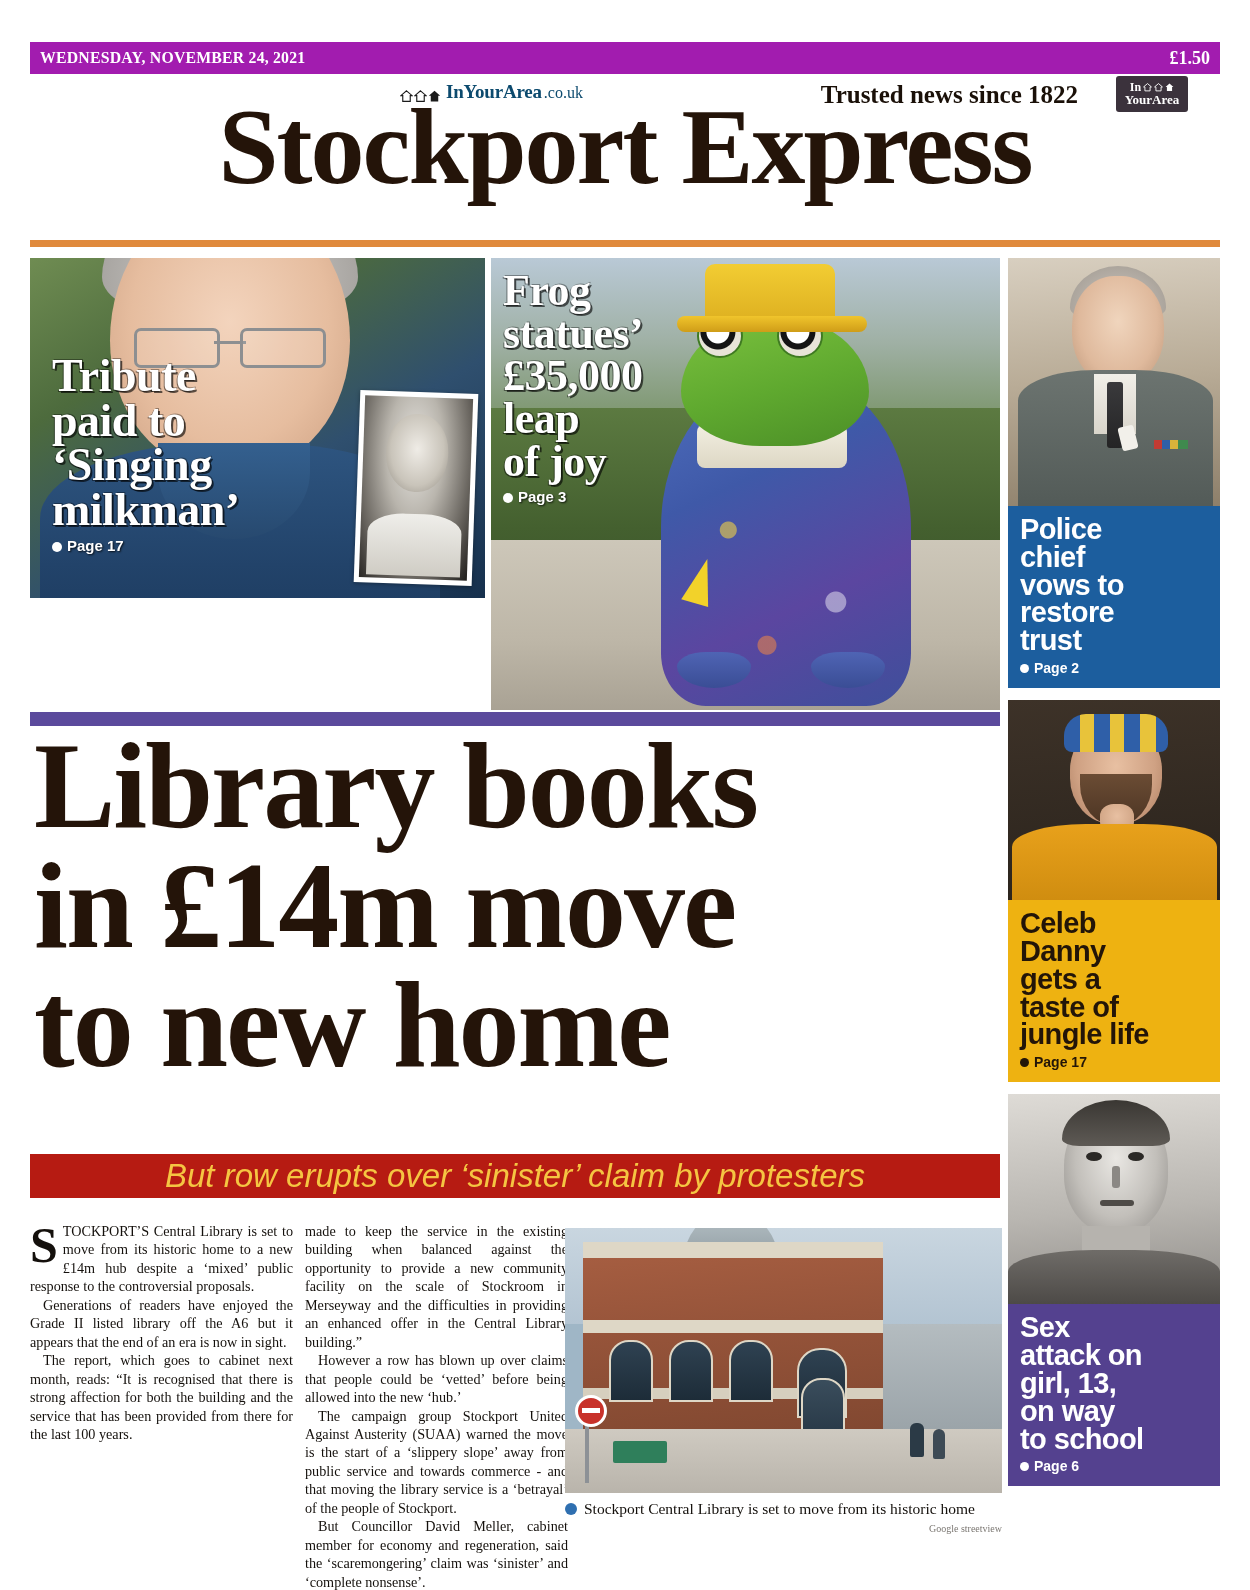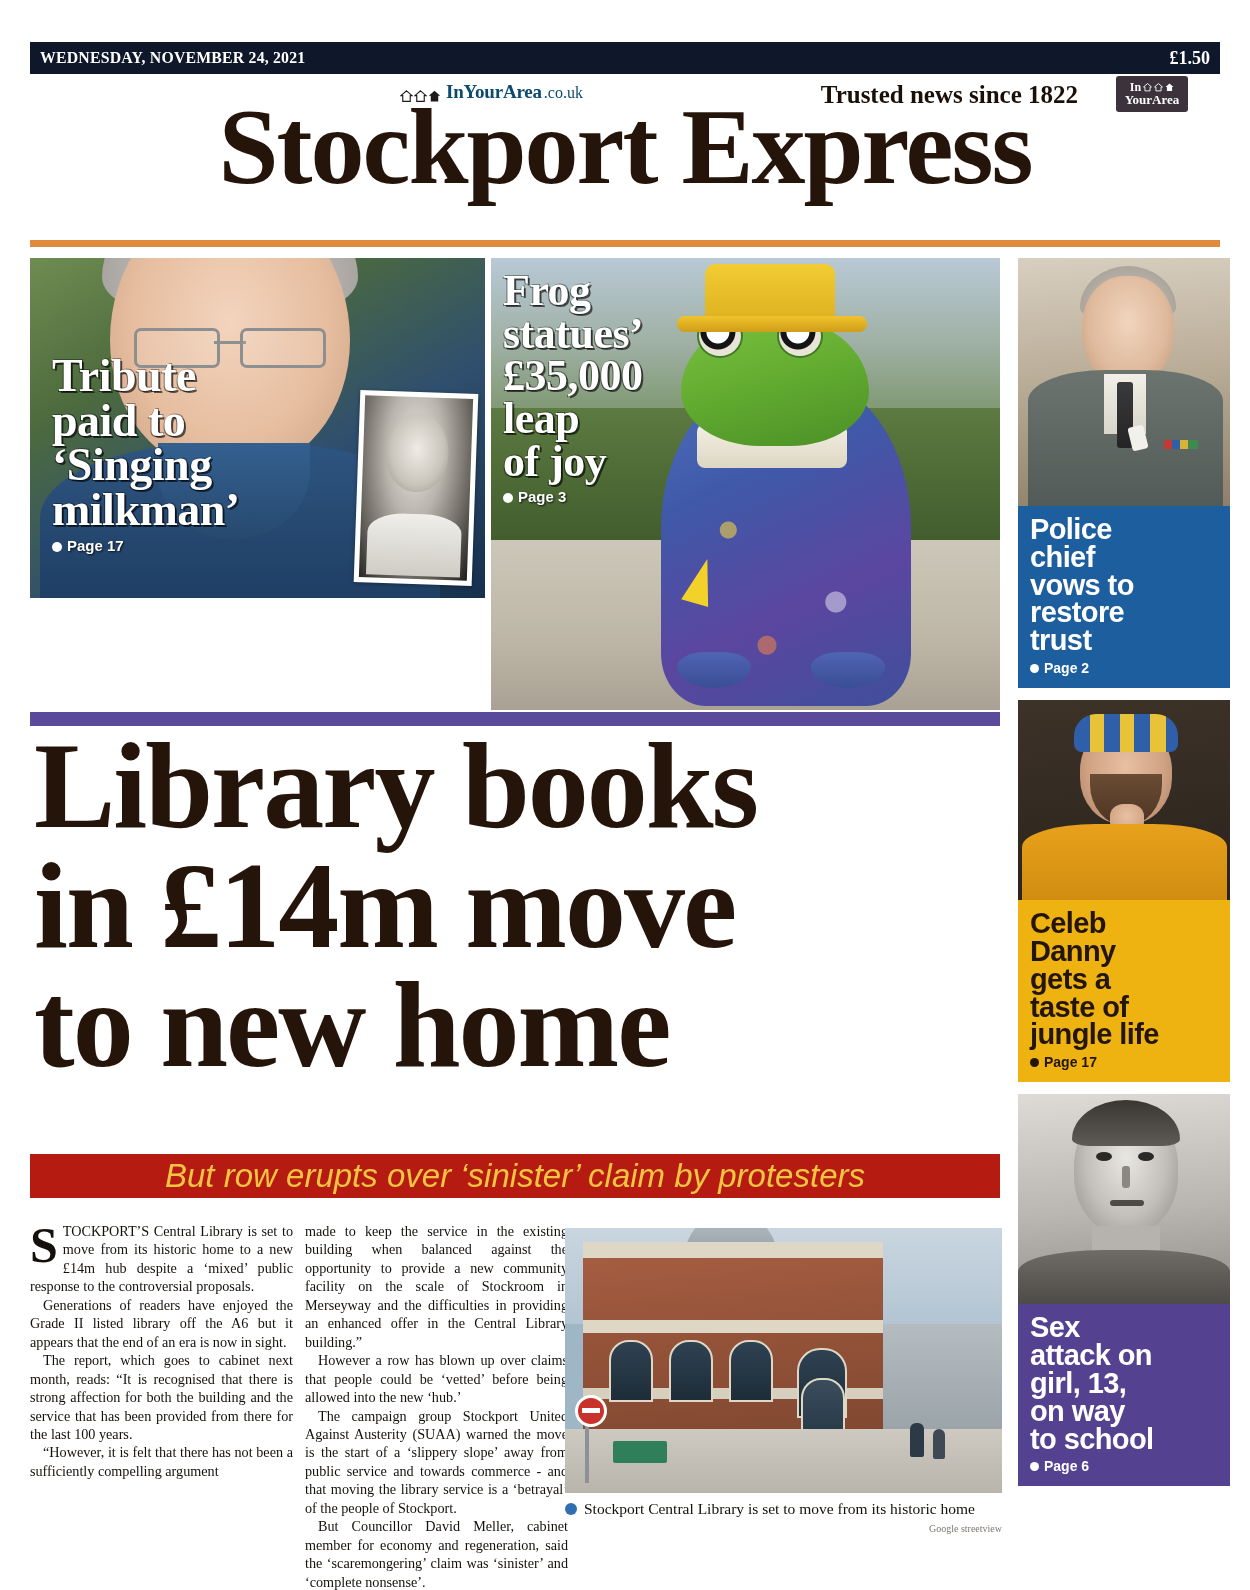--- a/index.html
+++ b/index.html
@@ -19,21 +19,21 @@
     height: 1590px;
     background: #ffffff;
     overflow: hidden;
   }
 
   
   .datebar {
     position: absolute;
     left: 30px; top: 42px;
     width: 1190px; height: 30px;
-    background: #0f172a;
+    background: #a21caf;
     display: flex;
     align-items: center;
     justify-content: space-between;
     padding: 16px 10px;
     box-sizing: border-box;
   }
   .datebar .date {
     color: #ffffff;
     font-family: "Liberation Serif", serif;
     font-weight: bold;
@@ -473,21 +473,21 @@
     font-size: 10px;
     color: #7b7772;
   }
 
   
   .rail {
     position: absolute;
     left: 1008px; top: 258px;
     width: 212px;
   }
-  .rail-card { position: relative; margin-bottom: 12px; margin-left: 10px; }
+  .rail-card { position: relative; margin-bottom: 12px; }
   .rail-photo { width: 212px; overflow: hidden; position: relative; }
   .rail-box {
     width: 212px;
     box-sizing: border-box;
     padding: 10px 10px 12px 12px;
   }
   .rail-box h3 {
     margin: 0;
     font-family: "Liberation Sans", sans-serif;
     font-weight: bold;
@@ -665,21 +665,20 @@
 
   <div class="sub-bar">
     <span>But row erupts over ‘sinister’ claim by protesters</span>
   </div>
 
   <div class="body-area">
     <div class="col c1">
       <p class="first"><span class="dropcap">S</span><span>TOCKPORT’S Central Library is set to move from its historic home to a new £14m hub despite a ‘mixed’ public response to the controversial proposals.</span></p>
       <p>Generations of readers have enjoyed the Grade II listed library off the A6 but it appears that the end of an era is now in sight.</p>
       <p>The report, which goes to cabinet next month, reads: “It is recognised that there is strong affection for both the building and the service that has been provided from there for the last 100 years.</p>
-      <p>“However, it is felt that there has not been a sufficiently compelling argument</p>
     </div>
     <div class="col c2">
       <p class="first">made to keep the service in the existing building when balanced against the opportunity to provide a new community facility on the scale of Stockroom in Merseyway and the difficulties in providing an enhanced offer in the Central Library building.”</p>
       <p>However a row has blown up over claims that people could be ‘vetted’ before being allowed into the new ‘hub.’</p>
       <p>The campaign group Stockport United Against Austerity (SUAA) warned the move is the start of a ‘slippery slope’ away from public service and towards commerce - and that moving the library service is a ‘betrayal’ of the people of Stockport.</p>
       <p>But Councillor David Meller, cabinet member for economy and regeneration, said the ‘scaremongering’ claim was ‘sinister’ and ‘complete nonsense’.</p>
 
     </div>
   </div>
 

